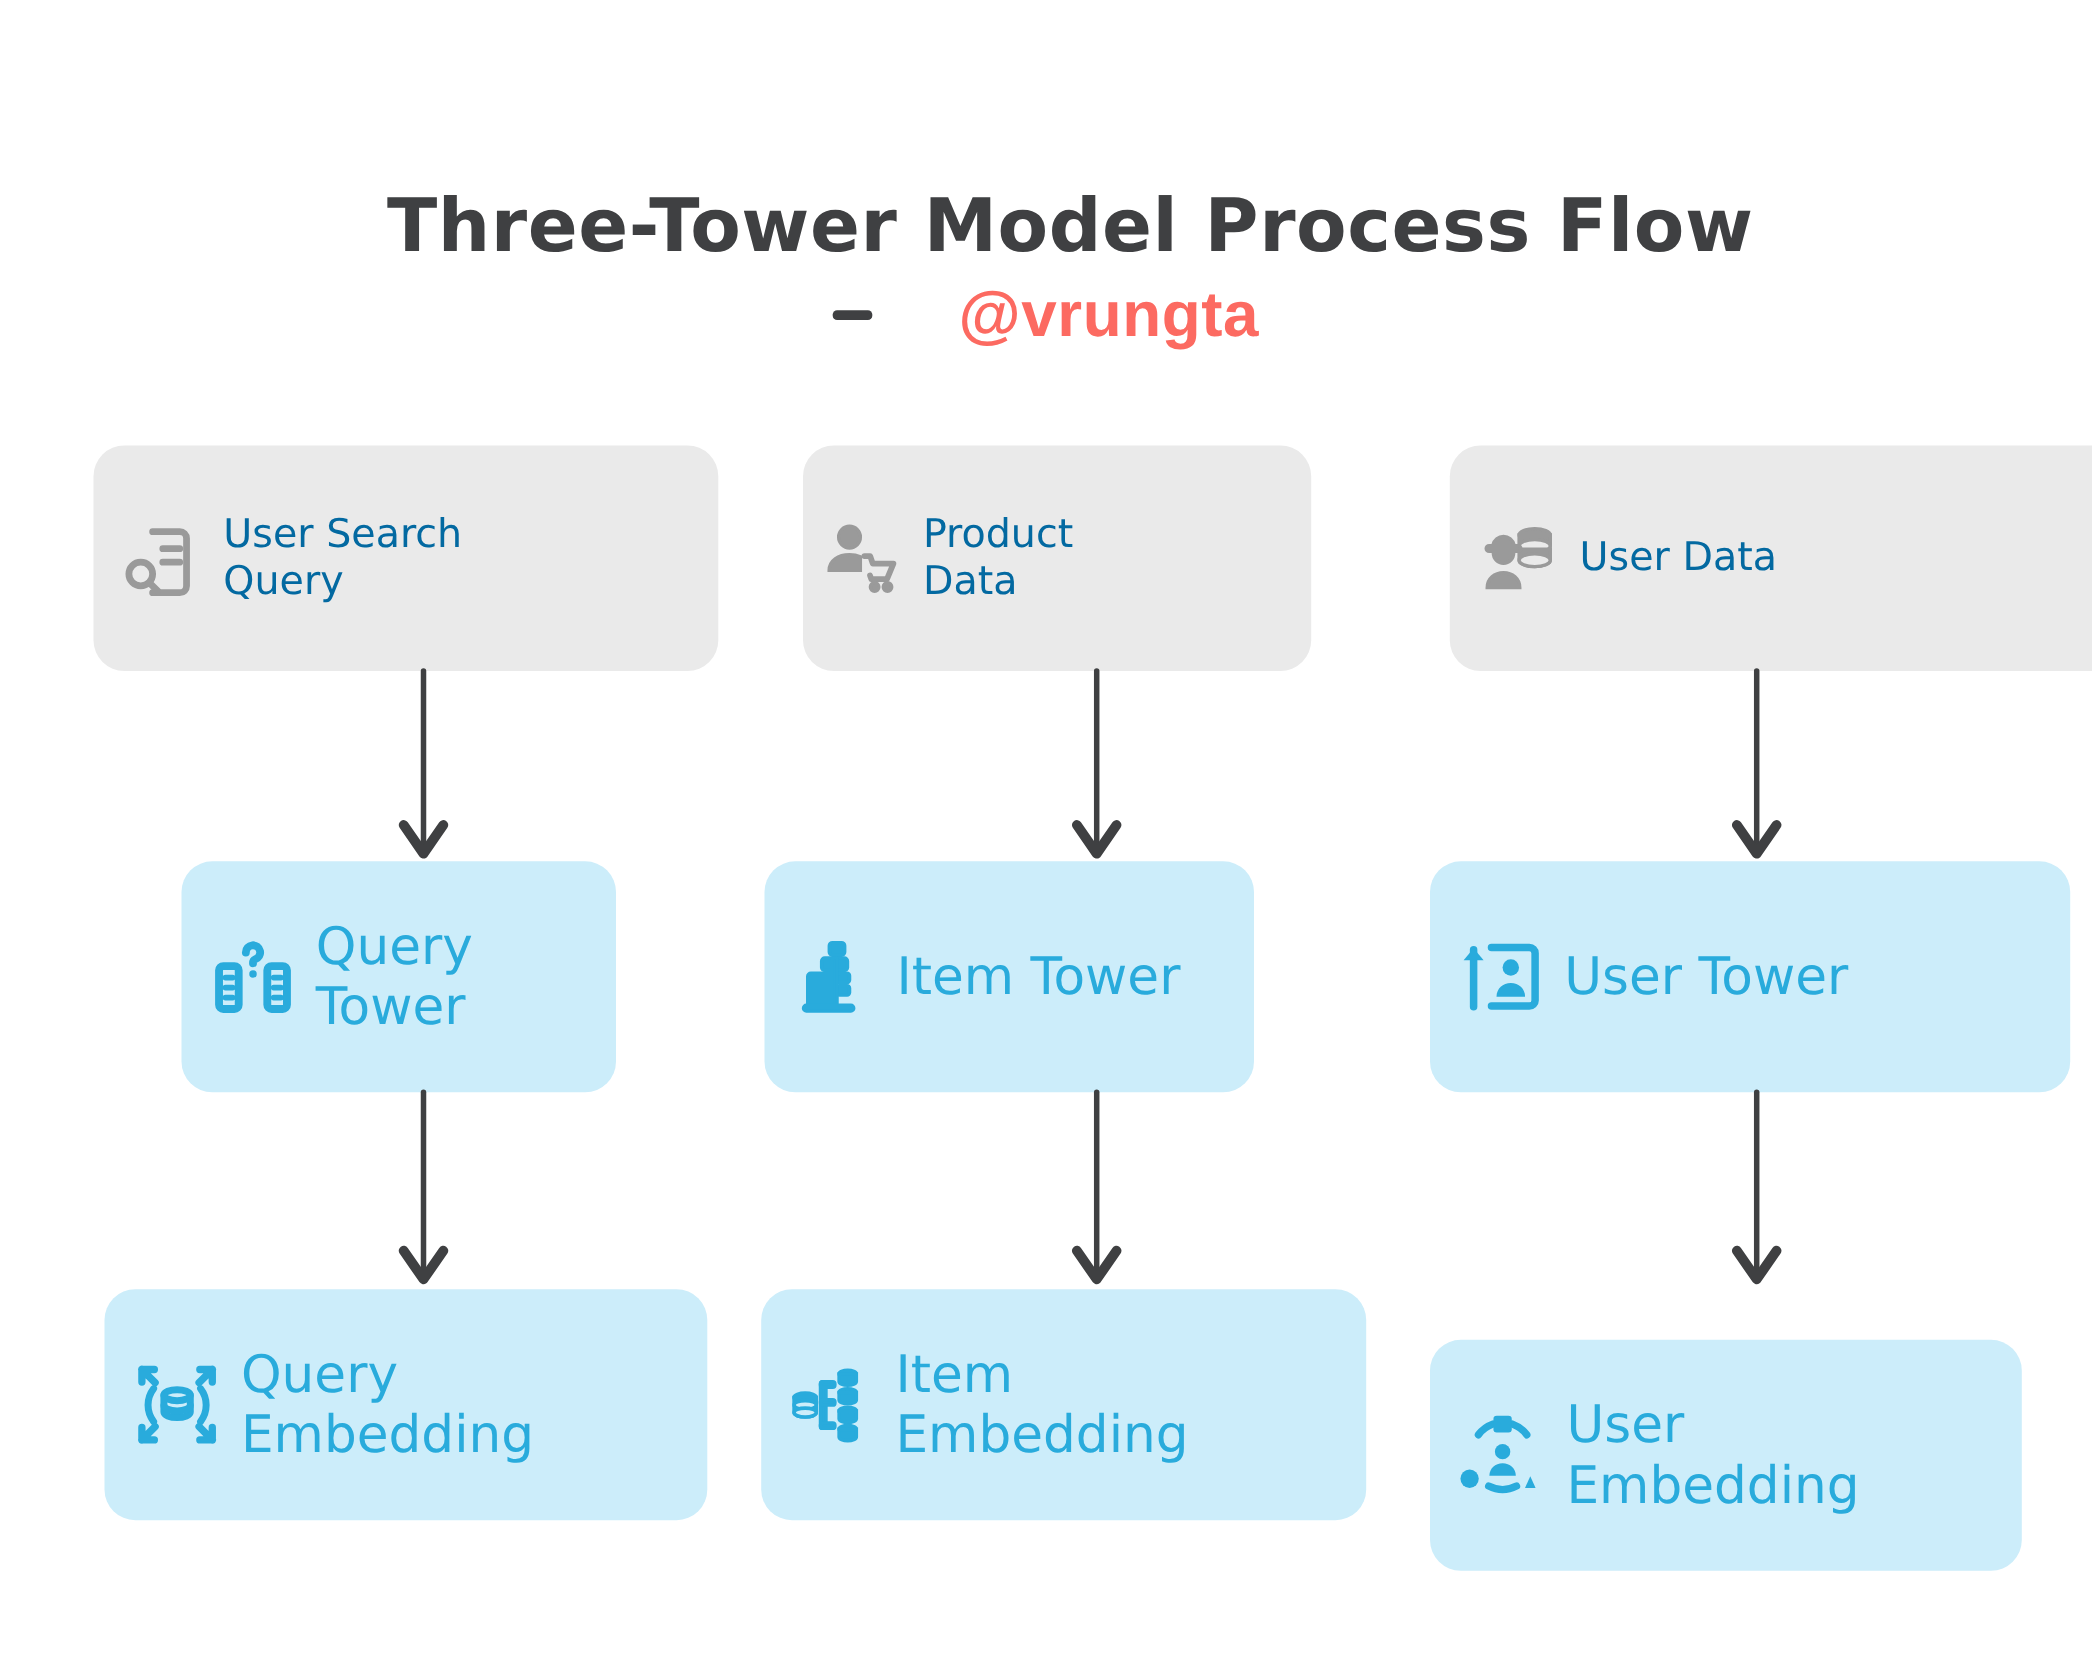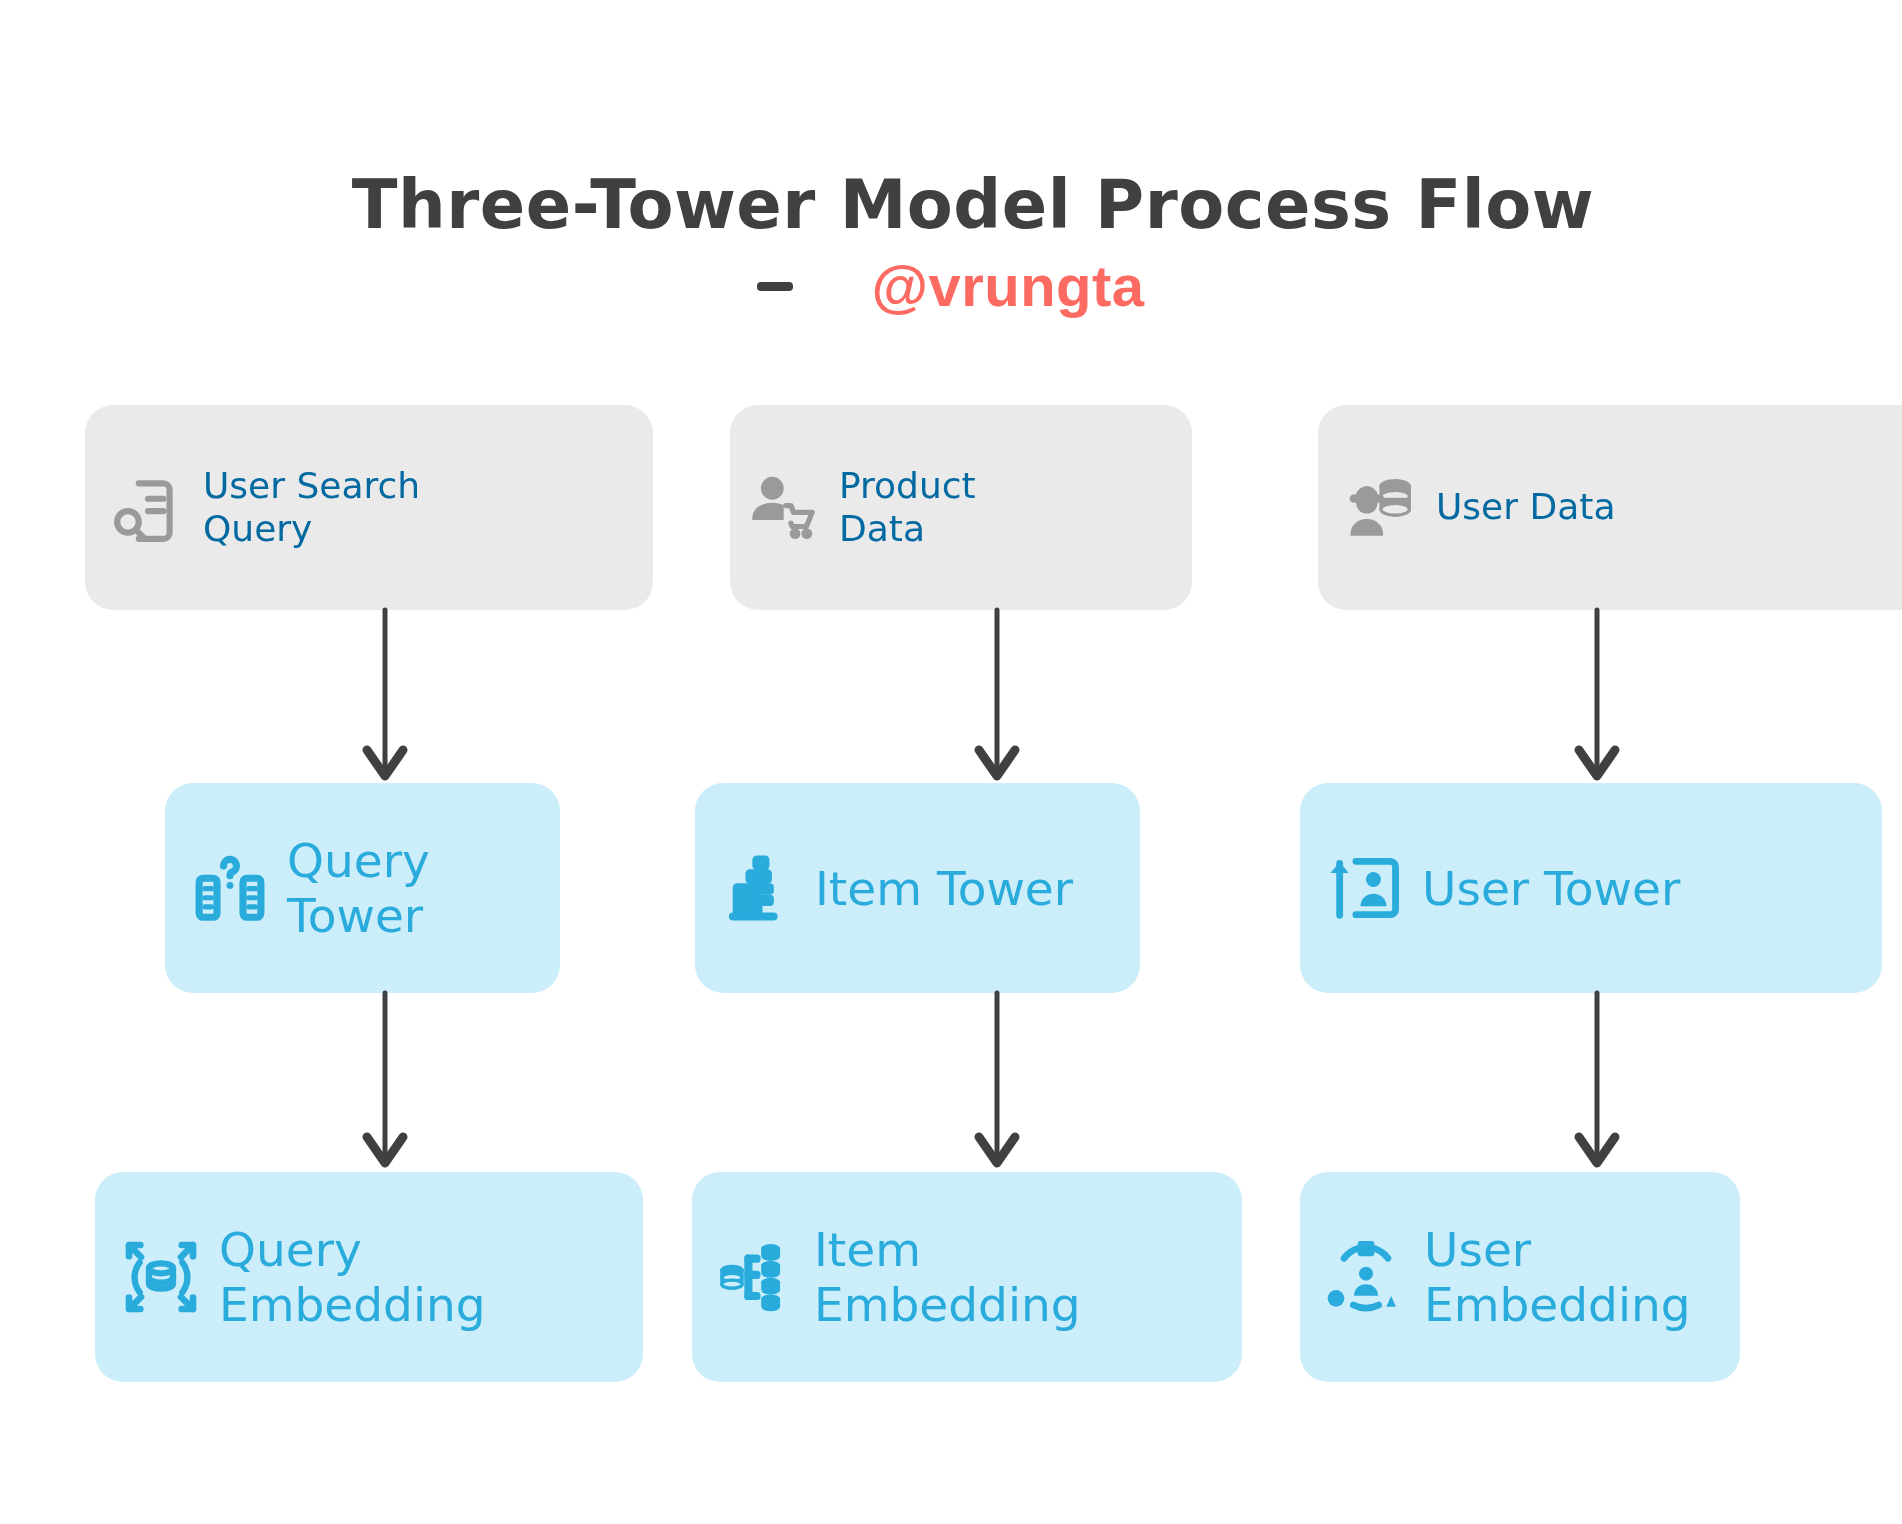--- a/index.html
+++ b/index.html
@@ -120,21 +120,21 @@
   #col-query   .node.source    { width: 568px; }
   #col-query   .node.tower     { left: 80px; width: 395px; }
   #col-query   .node.embedding { left: 10px; width: 548px; }
 
   #col-item    .node.source    { width: 462px; padding-left: 17px; }
   #col-item    .node.tower     { left: -35px; width: 445px; }
   #col-item    .node.embedding { left: -38px; width: 550px; }
 
   #col-user    .node.source    { width: 620px; }
   #col-user    .node.tower     { left: -18px; width: 582px; }
-  #col-user    .node.embedding { left: -18px; width: 440px; }
+  #col-user    .node.embedding { left: -18px; width: 538px; margin-top: 46px; }
 
   
   .arrow {
     position: absolute;
     width: 60px;
   }
   .arrow svg { display: block; overflow: visible; }
   #col-query .arrow { left: 270px; }
   #col-item  .arrow { left: 237px; }
   #col-user  .arrow { left: 249px; }

